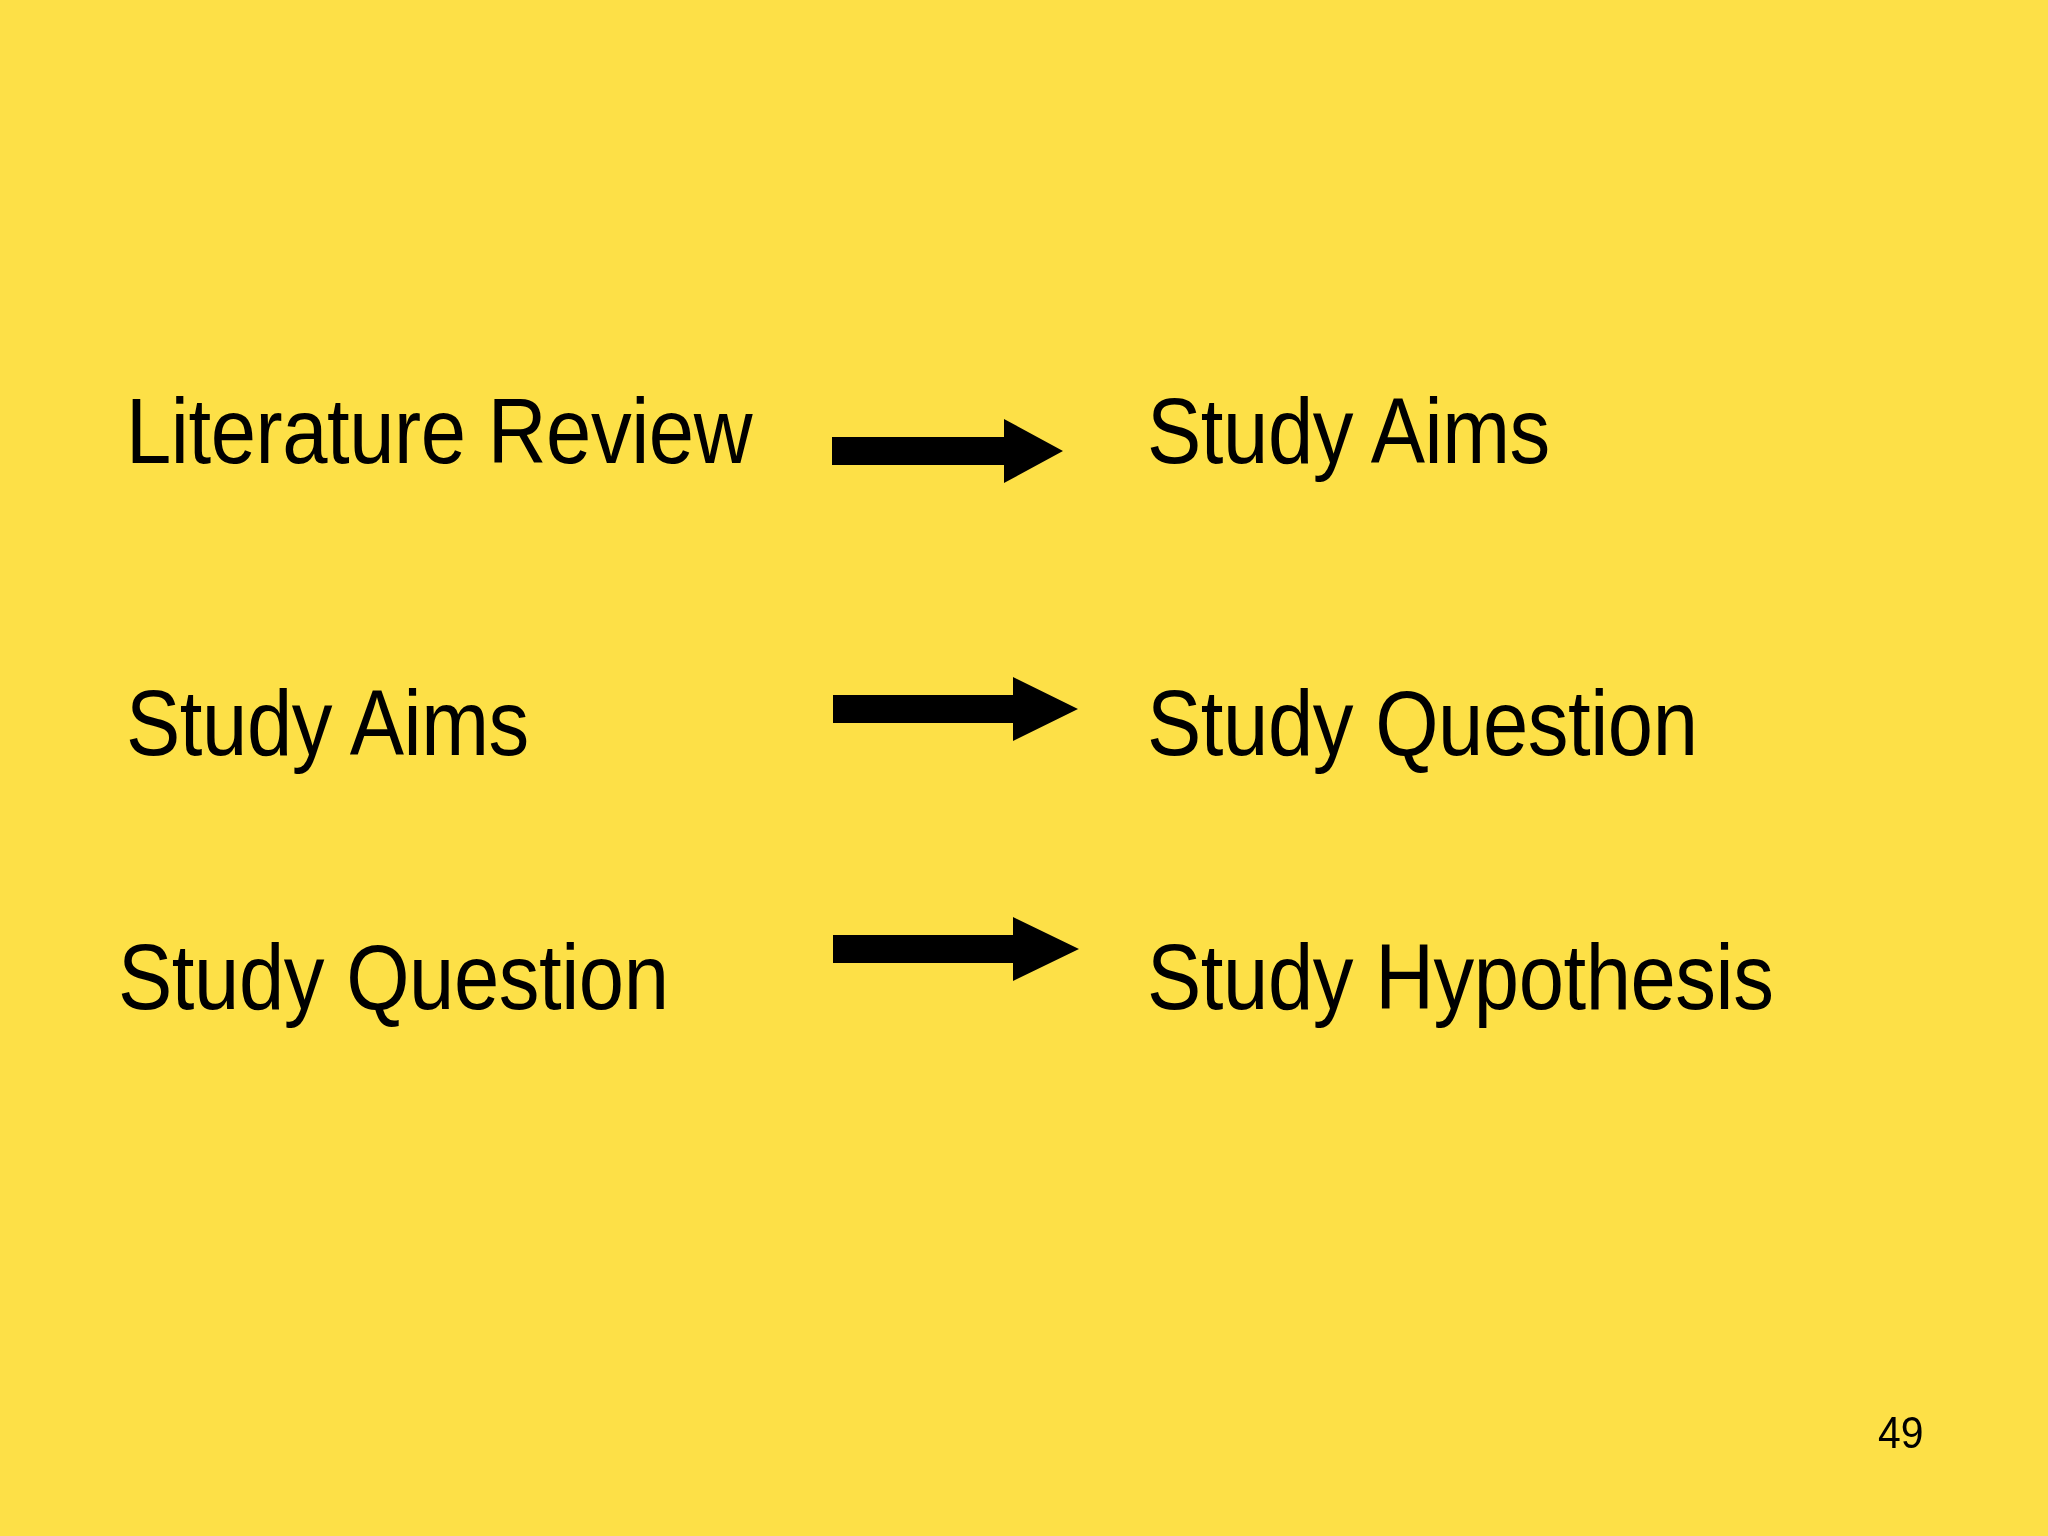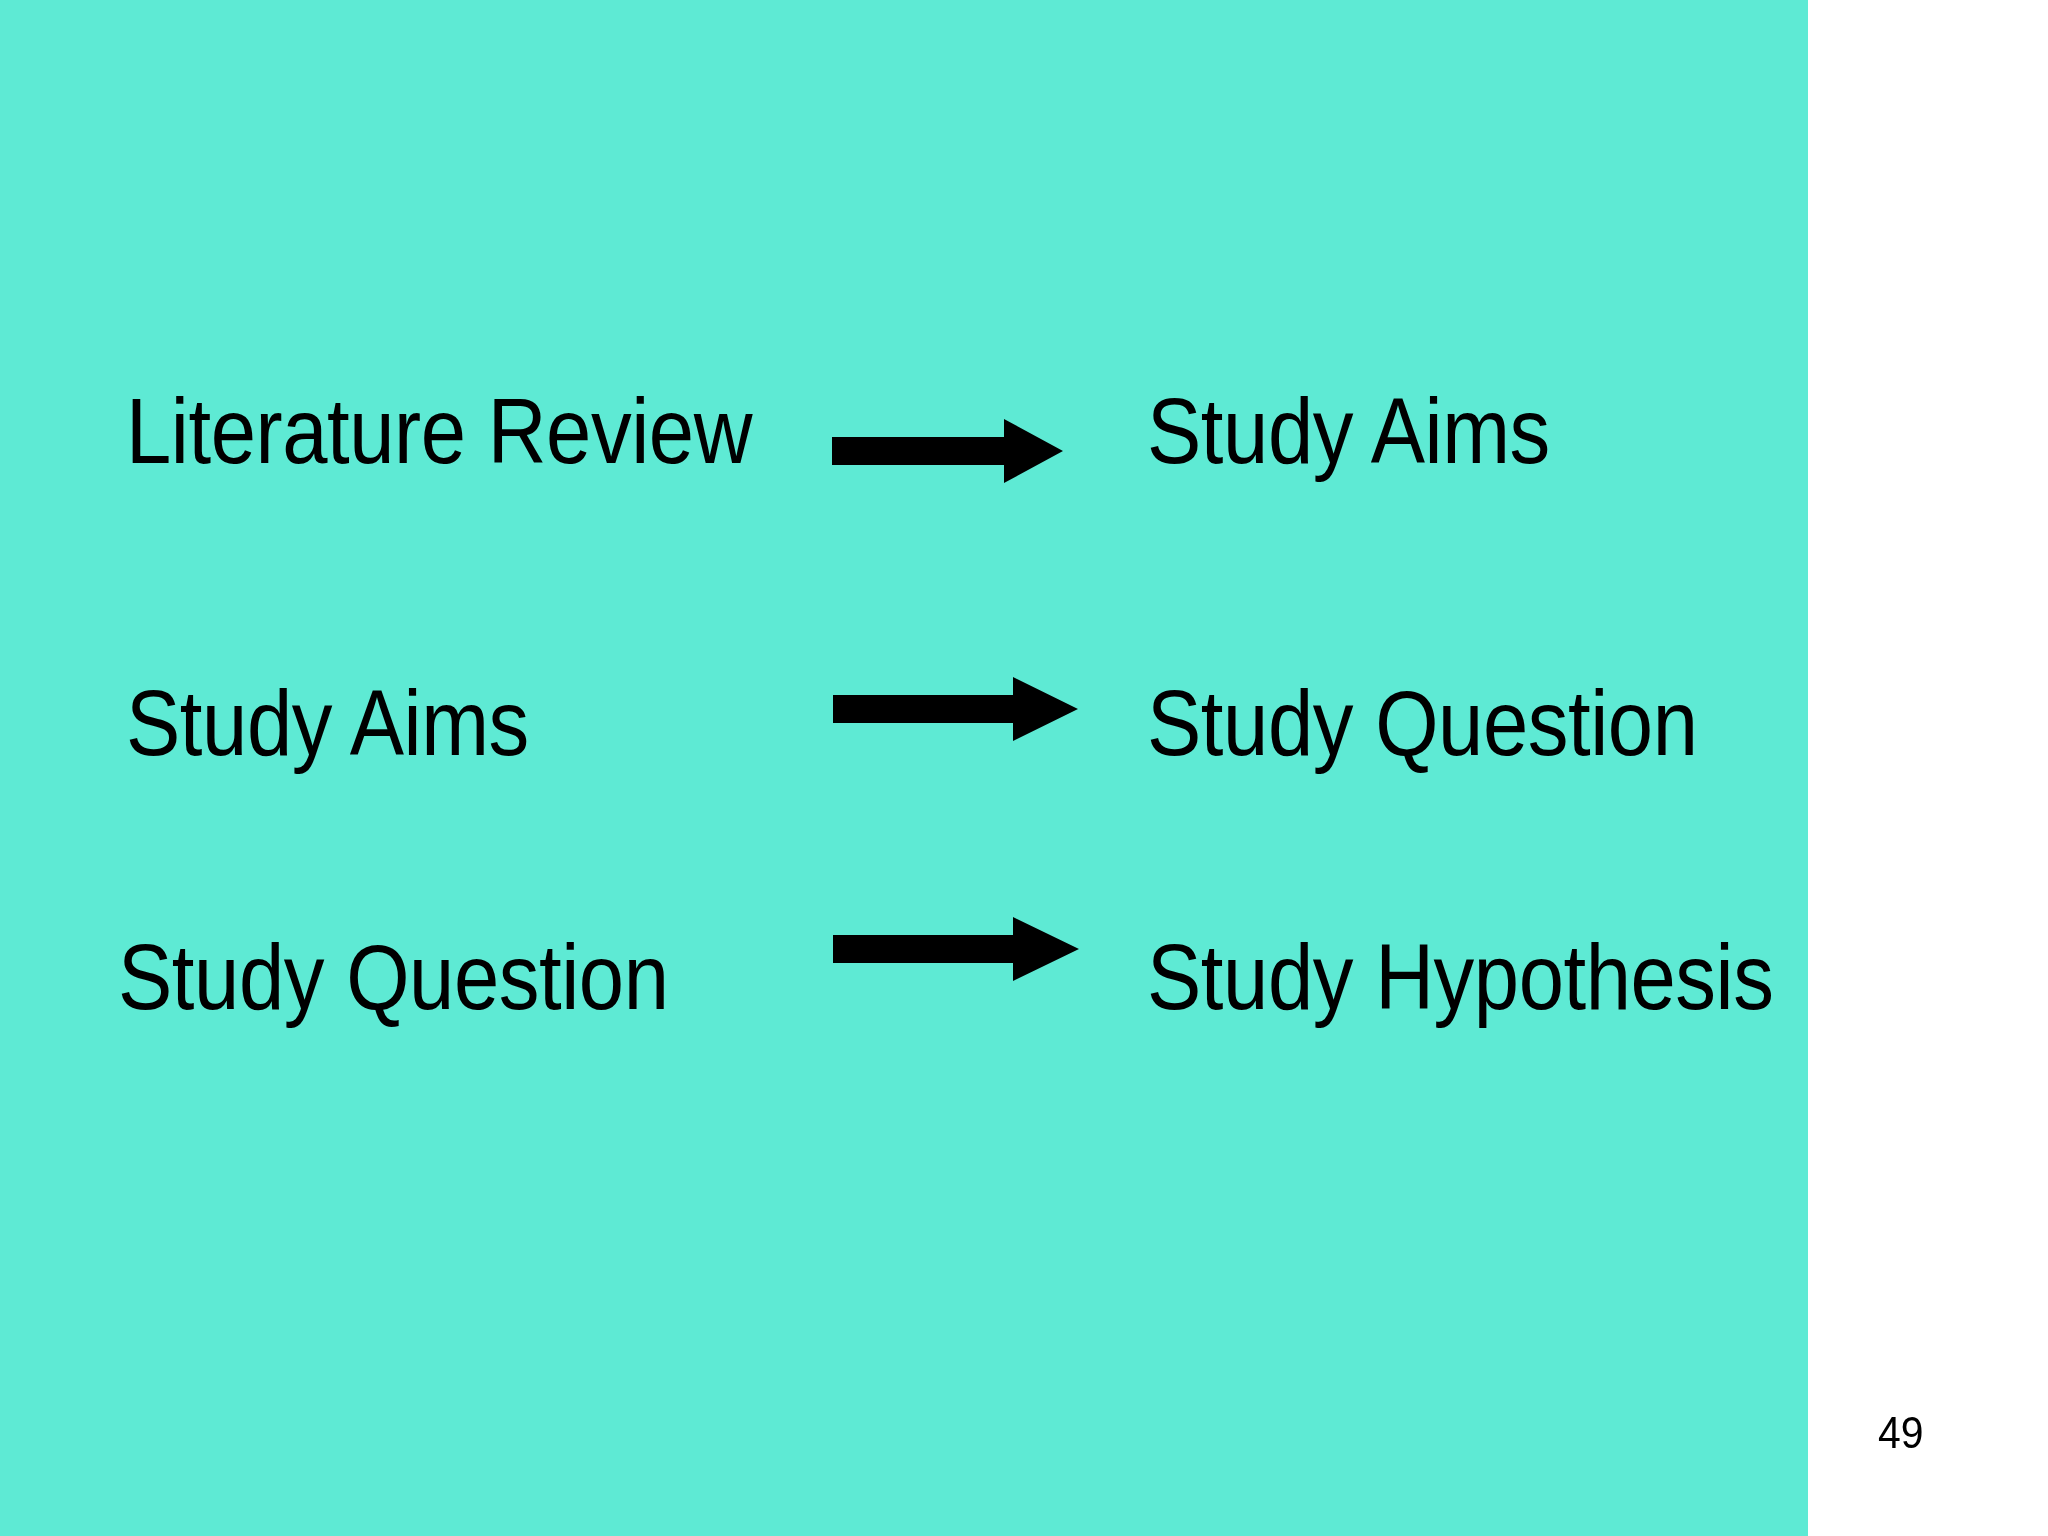--- a/index.html
+++ b/index.html
@@ -12,23 +12,23 @@
     width: 2048px;
     height: 1536px;
     overflow: hidden;
     font-family: "Liberation Sans", "DejaVu Sans", sans-serif;
     color: #000000;
     -webkit-font-smoothing: antialiased;
   }
 
   #slide {
     position: relative;
-    width: 1808px;
+    width: 2048px;
     height: 1536px;
-    background: #5eead4;
+    background: #fde047;
   }
 
   
   .flow-row {
     position: absolute;
     left: 0;
     width: 2048px;
     height: 120px;
   }
 

